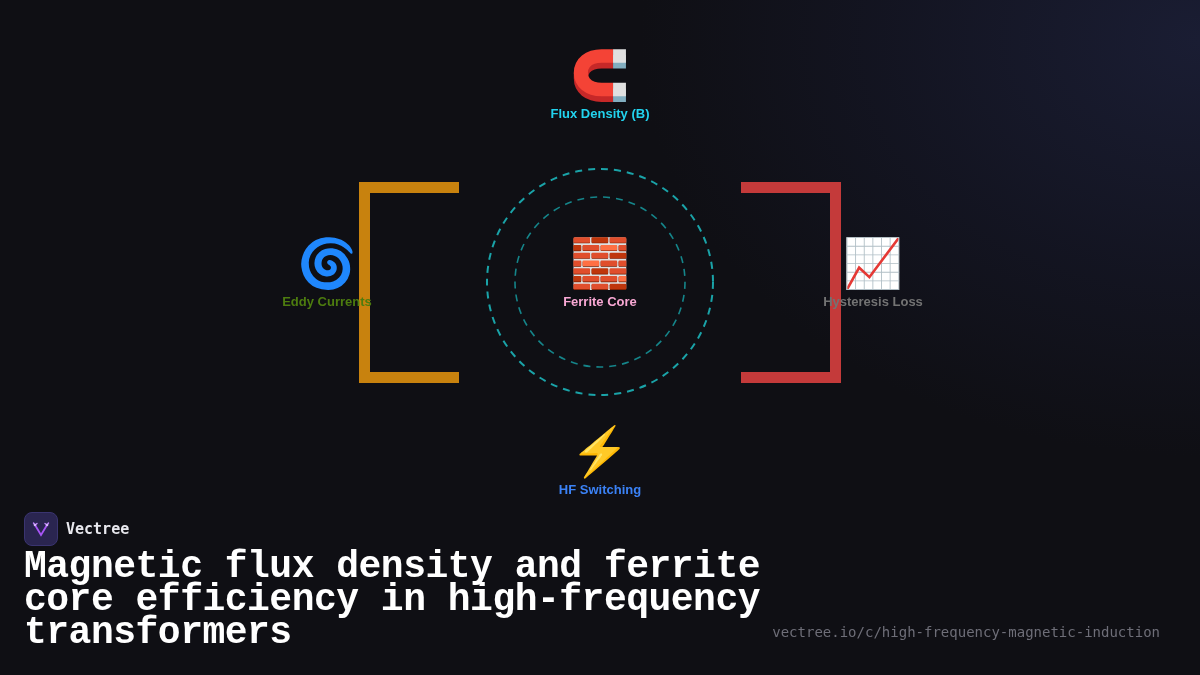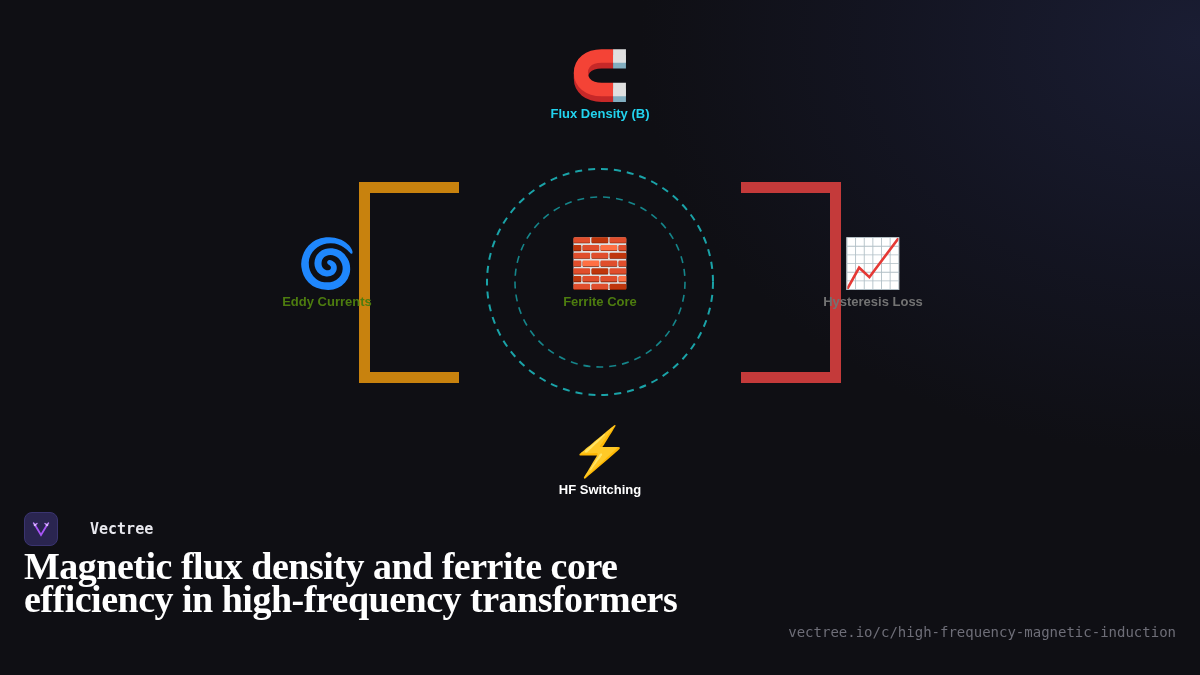--- a/index.html
+++ b/index.html
@@ -15,28 +15,28 @@
   }
   .node { position:absolute; display:flex; flex-direction:column; align-items:center; }
   .node .emoji { font-size:48px; line-height:56px; height:56px; }
   .node .label { font-size:13px; font-weight:bold; margin-top:2px; white-space:nowrap; }
   .bracket { position:absolute; }
   .brand { position:absolute; left:24px; top:512px; display:flex; align-items:center; gap:8px; }
   .brand-logo {
     width:32px; height:32px; border-radius:8px; background:#2a2550;
     border:1px solid #3a3470; display:flex; align-items:center; justify-content:center;
   }
-  .brand-name { font-family:"DejaVu Sans Mono", monospace; font-weight:bold; color:#e8e8ee; font-size:15px;margin-left:24px; }
+  .brand-name { font-family:"DejaVu Sans Mono", monospace; font-weight:bold; color:#e8e8ee; font-size:15px; }
   .title {
     position:absolute; left:24px; top:550px; width:740px; margin:0;
-    font-family:Liberation Serif, serif; font-weight:bold; color:#ffffff;
+    font-family:Liberation Mono, monospace; font-weight:bold; color:#ffffff;
     font-size:38px; line-height:33px; letter-spacing:-0.5px;
   }
   .url {
-    position:absolute; right:24px; top:624px;
+    position:absolute; right:40px; top:624px;
     font-family:"DejaVu Sans Mono", monospace; font-size:14px; color:#6e6e78;
   }
 </style>
 </head>
 <body>
 
 <div class="bg-glow"></div>
 
 <svg class="bracket" style="left:480px;top:162px;" width="240" height="240" viewBox="0 0 240 240">
   <circle cx="120" cy="120" r="113" fill="none" stroke="#1aa3a8" stroke-width="2" stroke-dasharray="7 6"></circle>
@@ -51,36 +51,36 @@
   <path d="M0 5.5 H94.5 V195.5 H0" fill="none" stroke="#c43a3a" stroke-width="11"></path>
 </svg>
 
 <div class="node" style="left:500px;top:48px;width:200px;">
   <span class="emoji">🧲</span>
   <span class="label" style="color:#22d3ee;">Flux Density (B)</span>
 </div>
 
 <div class="node" style="left:500px;top:236px;width:200px;">
   <span class="emoji">🧱</span>
-  <span class="label" style="color:#4d7c0f;">Ferrite Core</span>
+  <span class="label" style="color:#f9a8d4;">Ferrite Core</span>
 </div>
 
 <div class="node" style="left:227px;top:236px;width:200px;">
   <span class="emoji">🌀</span>
   <span class="label" style="color:#4d7c0f;">Eddy Currents</span>
 </div>
 
 <div class="node" style="left:773px;top:236px;width:200px;">
   <span class="emoji">📈</span>
   <span class="label" style="color:#737373;">Hysteresis Loss</span>
 </div>
 
 <div class="node" style="left:500px;top:424px;width:200px;">
   <span class="emoji">⚡</span>
-  <span class="label" style="color:#ffffff;">HF Switching</span>
+  <span class="label" style="color:#3b82f6;">HF Switching</span>
 </div>
 
 <div class="brand">
   <div class="brand-logo">
     <svg width="20" height="20" viewBox="0 0 20 20">
       <path d="M4 6 L10 16 L16 6" fill="none" stroke="#a855f7" stroke-width="1.8" stroke-linecap="round"></path>
       <path d="M4 6 L2.5 4 M4 6 L6 4.5 M16 6 L14 4.5 M16 6 L17.5 4" stroke="#c084fc" stroke-width="1.4" stroke-linecap="round"></path>
       <circle cx="4" cy="6" r="1.3" fill="#d8b4fe"></circle>
       <circle cx="16" cy="6" r="1.3" fill="#d8b4fe"></circle>
     </svg>

